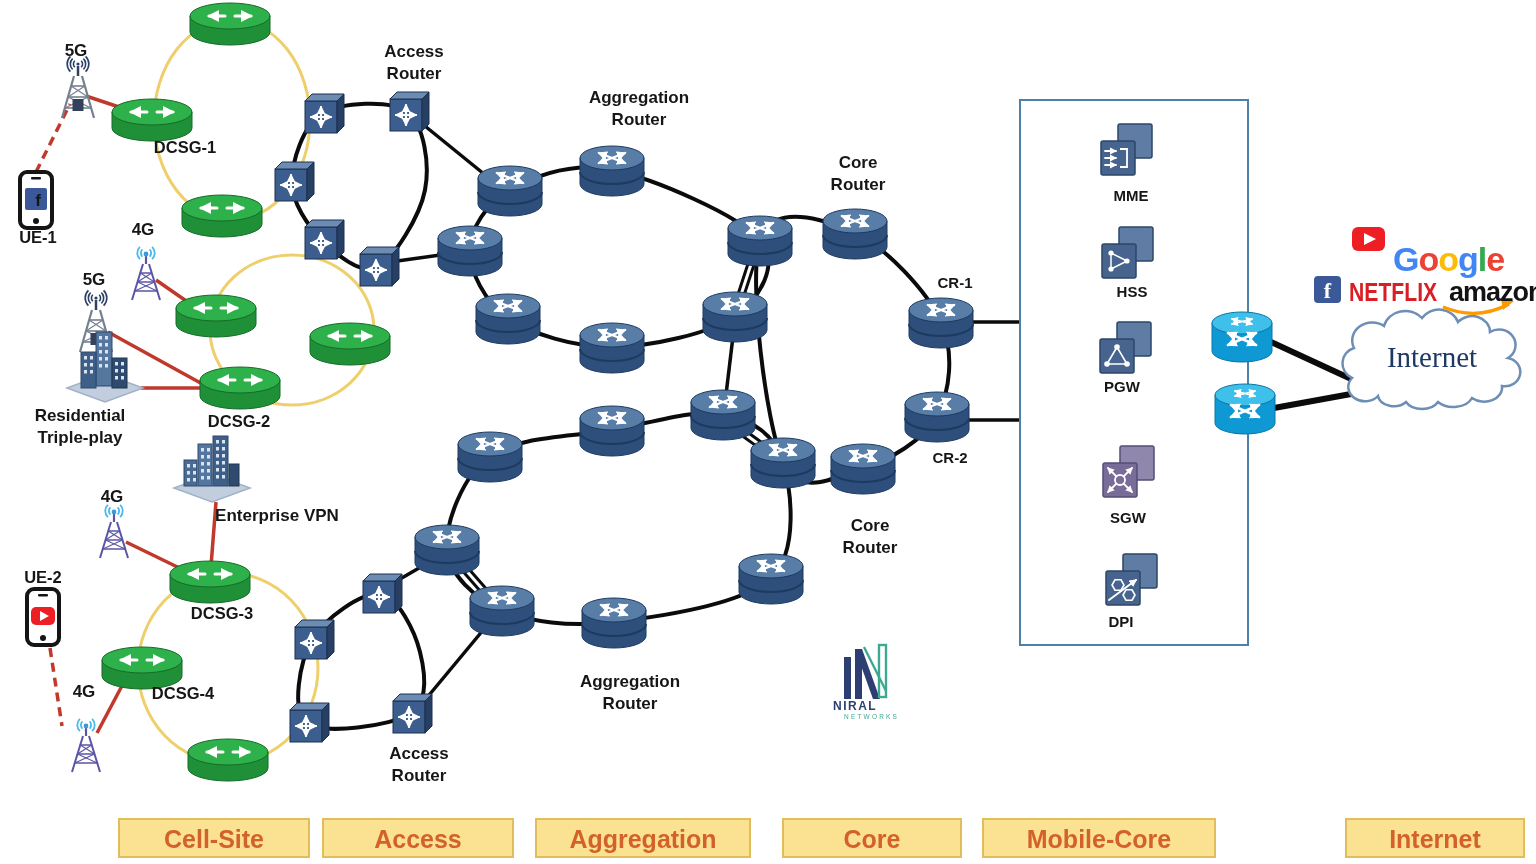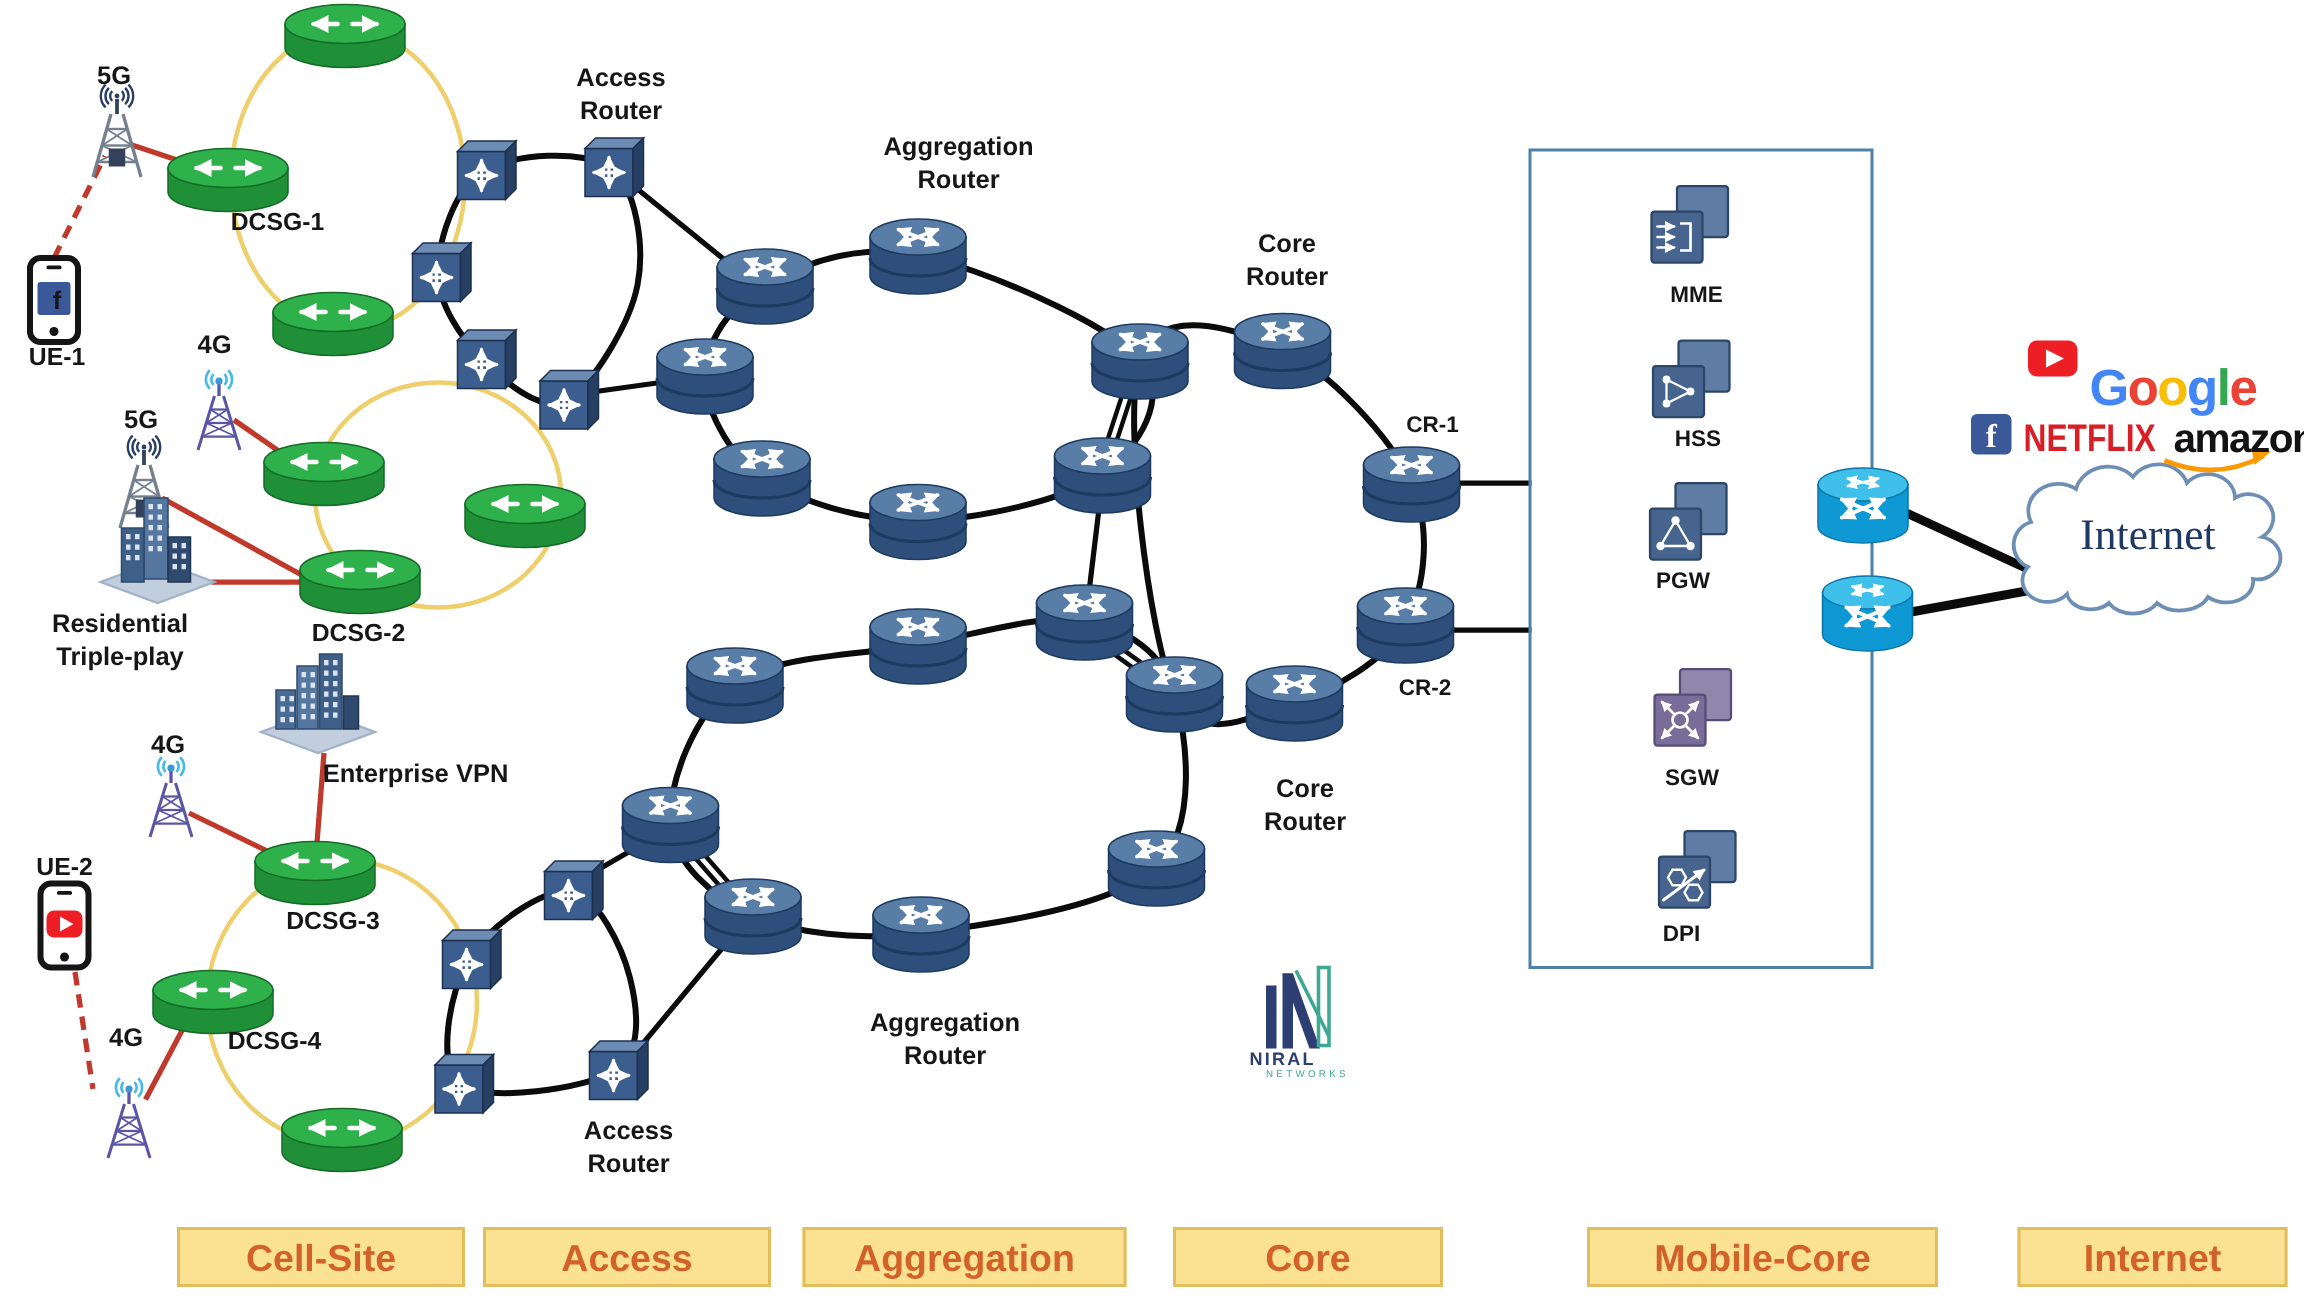--- a/index.html
+++ b/index.html
@@ -598,16 +598,16 @@
   <div class="ov" id="netflix">NETFLIX</div>
   <div class="ov" id="amazon">amazon</div>
   <div class="ov" id="internet-label">Internet</div>
   <div class="ov" id="niral-name">NIRAL</div>
   <div class="ov" id="niral-sub">NETWORKS</div>
   <div id="sections">
       <div class="sec" style="left: 118px; width: 188px;">Cell-Site</div>
       <div class="sec" style="left: 322px; width: 188px;">Access</div>
       <div class="sec" style="left: 535px; width: 212px;">Aggregation</div>
       <div class="sec" style="left: 782px; width: 176px;">Core</div>
-      <div class="sec" style="left: 1058px; width: 230px; text-align: center;">Mobile-Core</div>
+      <div class="sec" style="left: 982px; width: 230px; text-align: center;">Mobile-Core</div>
       <div class="sec" style="left: 1345px; width: 176px;">Internet</div>
     </div>
 </div>
 
 </body></html>

